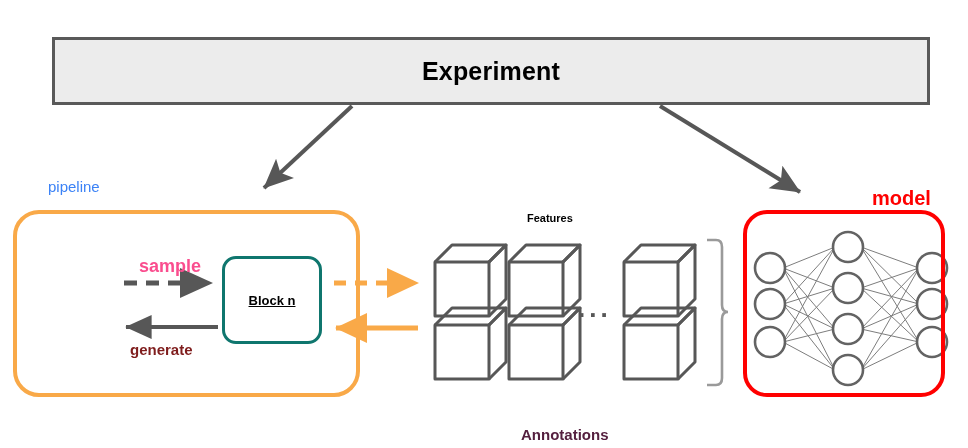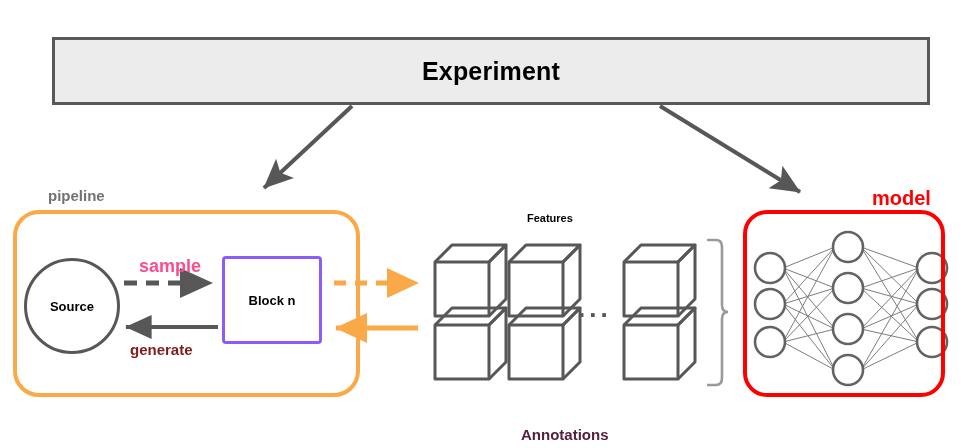--- a/index.html
+++ b/index.html
@@ -54,24 +54,24 @@
     width: 347px;
     height: 187px;
     border: 4px solid #f9a948;
     border-radius: 26px;
     box-sizing: border-box;
     background: transparent;
   }
   .pipeline-label {
     position: absolute;
     left: 48px;
-    top: 187px;
+    top: 178px;
     font-size: 15px;
-    font-weight: bold;
-    color: #737373;
+    font-weight: normal;
+    color: #3b82f6;
   }
   .model-box {
     position: absolute;
     left: 743px;
     top: 210px;
     width: 202px;
     height: 187px;
     border: 4px solid #ff0000;
     border-radius: 24px;
     box-sizing: border-box;
@@ -104,26 +104,27 @@
     font-size: 13px;
     font-weight: bold;
     color: #000000;
   }
   .block-node {
     position: absolute;
     left: 222px;
     top: 256px;
     width: 100px;
     height: 88px;
-    border: 3px solid #8b5cf6;
-    border-radius: 4px;
+    border: 3px solid #0f766e;
+    border-radius: 14px;
     box-sizing: border-box;
     display: flex;
     align-items: center;
     justify-content: center;
+    text-decoration: underline;
   }
   .block-node-label {
     font-size: 13px;
     font-weight: bold;
     color: #000000;
   }
   .sample-label {
     position: absolute;
     left: 139px;
     top: 256px;
@@ -308,23 +309,20 @@
     </g>
   </svg>
 
   <div class="experiment-box">
     <span class="experiment-title">Experiment</span>
   </div>
 
   <div class="pipeline-label">pipeline</div>
   <div class="pipeline-box"></div>
 
-  <div class="source-node">
-    <span class="source-node-label">Source</span>
-  </div>
 
   <div class="block-node">
     <span class="block-node-label">Block n</span>
   </div>
 
   <div class="sample-label">sample</div>
   <div class="generate-label">generate</div>
 
   <div class="features-label">Features</div>
   <div class="ellipsis-dots">...</div>

